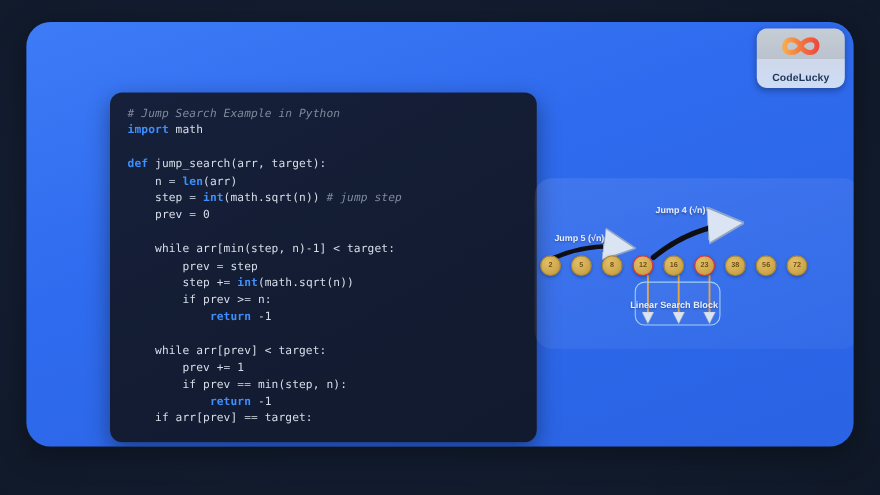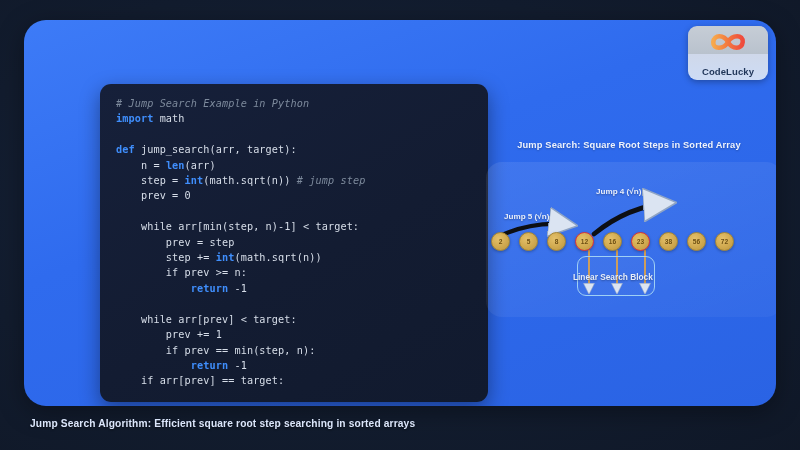--- a/index.html
+++ b/index.html
@@ -201,21 +201,20 @@
 <span class="tok-pl"></span>
 <span class="tok-pl">    while arr[prev] &lt; target:</span>
 <span class="tok-pl">        prev += 1</span>
 <span class="tok-pl">        if prev == min(step, n):</span>
 <span class="tok-pl">            </span><span class="tok-kw">return </span><span class="tok-pl">-1</span>
 <span class="tok-pl">    if arr[prev] == target:</span></pre>
     </div>
 
     <div class="diagram-wrap">
 
-      <div class="diagram-title">Jump Search: Square Root Steps in Sorted Array</div>
 
       <div class="diagram-panel">
 
         <svg width="296" height="155" viewBox="0 0 296 155" style="position:absolute;left:0;top:0;">
           <defs>
             <marker id="arrowWhite" viewBox="0 0 10 10" refX="8" refY="5" markerWidth="7" markerHeight="7" orient="auto-start-reverse">
               <path d="M 0 0 L 10 5 L 0 10 z" fill="#dbe4f2" stroke="#8fa4c4" stroke-width="0.5"></path>
             </marker>
             <marker id="arrowDown" viewBox="0 0 10 10" refX="6" refY="5" markerWidth="6.5" markerHeight="6.5" orient="auto-start-reverse">
               <path d="M 0 0 L 10 5 L 0 10 z" fill="#dbe4f2" stroke="#8fa4c4" stroke-width="0.5"></path>
@@ -261,15 +260,14 @@
             <stop offset="100%" stop-color="#ef4b3c"></stop>
           </linearGradient>
         </defs>
         <path d="M30 16 C24 5, 10 5, 9 16 C8 27, 24 27, 30 16 C36 5, 52 5, 51 16 C50 27, 36 27, 30 16 Z" fill="none" stroke="url(#infGrad)" stroke-width="6.5" stroke-linecap="round"></path>
       </svg>
       <div class="logo-text">CodeLucky</div>
     </div>
 
   </div>
 
-  <div class="caption">Jump Search Algorithm: Efficient square root step searching in sorted arrays</div>
 
 </div>
 
 </body></html>

